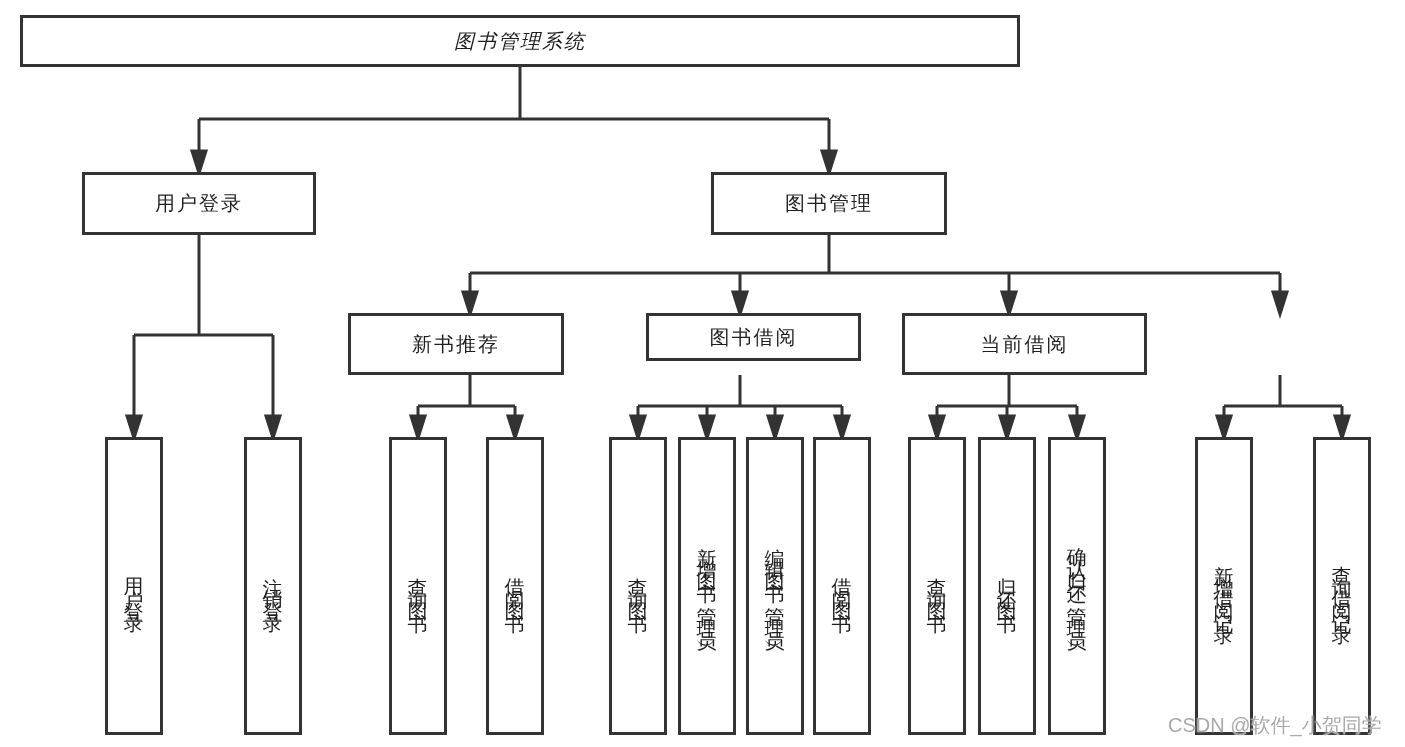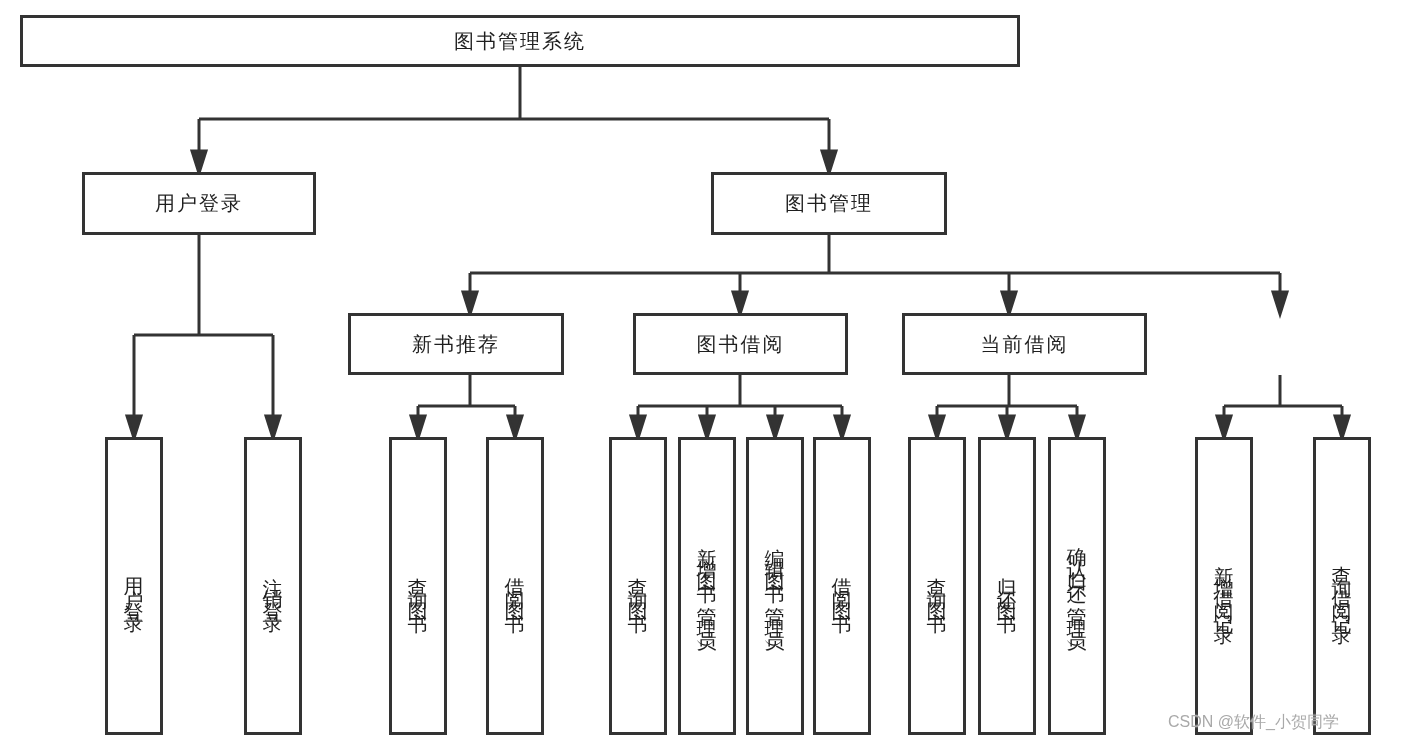--- a/index.html
+++ b/index.html
@@ -34,21 +34,21 @@
     writing-mode: vertical-rl;
     text-orientation: mixed;
     letter-spacing: 12px;
     line-height: 1;
   }
   .watermark {
     position: absolute;
     left: 1168px;
     top: 712px;
     z-index: 3;
-    font-size: 16px;
+    font-size: 20px;
     color: #a9a9a9;
     text-shadow: 0 0 2px #ffffff;
     white-space: nowrap;
     pointer-events: none;
   }
 </style>
 </head>
 <body>
 
 <div class="canvas">
@@ -110,35 +110,35 @@
 
       <line x1="1280" y1="375" x2="1280" y2="406"></line>
       <line x1="1224" y1="406" x2="1342" y2="406"></line>
       <line x1="1224" y1="406" x2="1224" y2="418"></line>
       <polygon points="1224,438 1217,416 1231,416"></polygon>
       <line x1="1342" y1="406" x2="1342" y2="418"></line>
       <polygon points="1342,438 1335,416 1349,416"></polygon>
     </g>
   </svg>
 
-  <div class="box hnode" style="left:20px; top:15px; width:1000px; height:52px;">
+  <div class="box hnode" style="left:20px; top:15px; width:1000px; height:52px;font-style:italic;">
     <span>图书管理系统</span>
   </div>
 
   <div class="box hnode" style="left:82px; top:172px; width:234px; height:63px;">
     <span>用户登录</span>
   </div>
   <div class="box hnode" style="left:711px; top:172px; width:236px; height:63px;">
     <span>图书管理</span>
   </div>
 
   <div class="box hnode" style="left:348px; top:313px; width:216px; height:62px;">
     <span>新书推荐</span>
   </div>
-  <div class="box hnode" style="left:633px; top:313px; width:215px; height:62px;">
+  <div class="box hnode" style="left:646px; top:313px; width:215px; height:48px;">
     <span>图书借阅</span>
   </div>
   <div class="box hnode" style="left:902px; top:313px; width:245px; height:62px;">
     <span>当前借阅</span>
   </div>
 
   <div class="box leaf" style="left:105px; top:437px; width:58px; height:298px;">
     <span>用户登录</span>
   </div>
   <div class="box leaf" style="left:244px; top:437px; width:58px; height:298px;">

